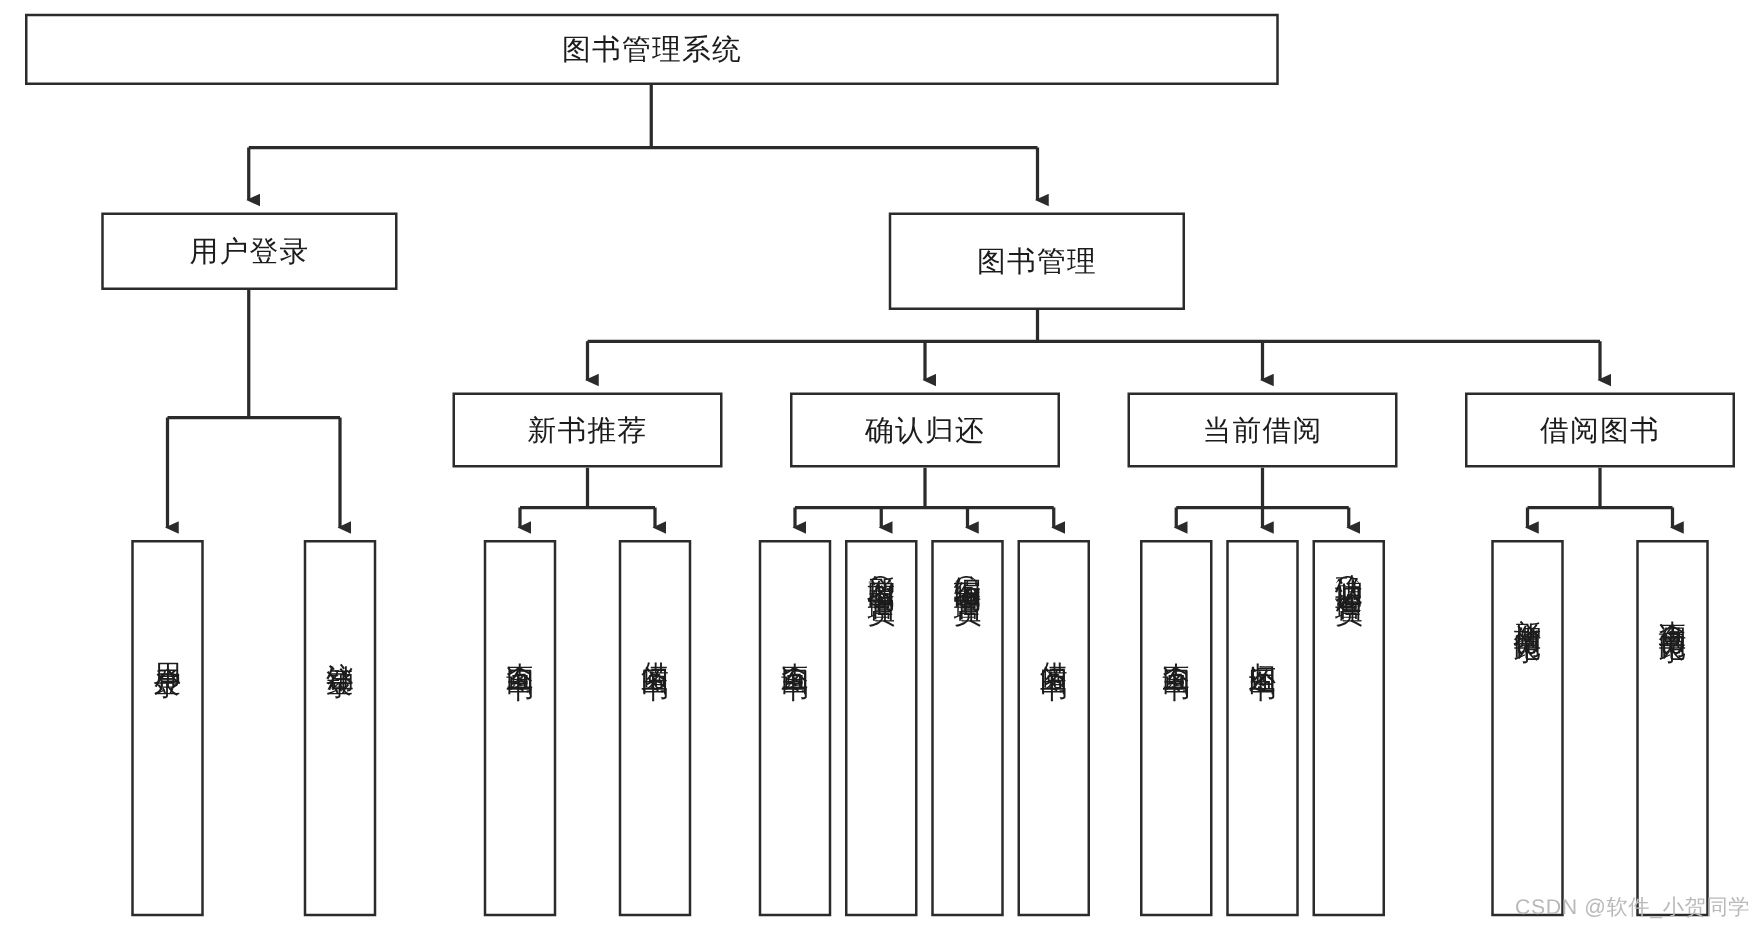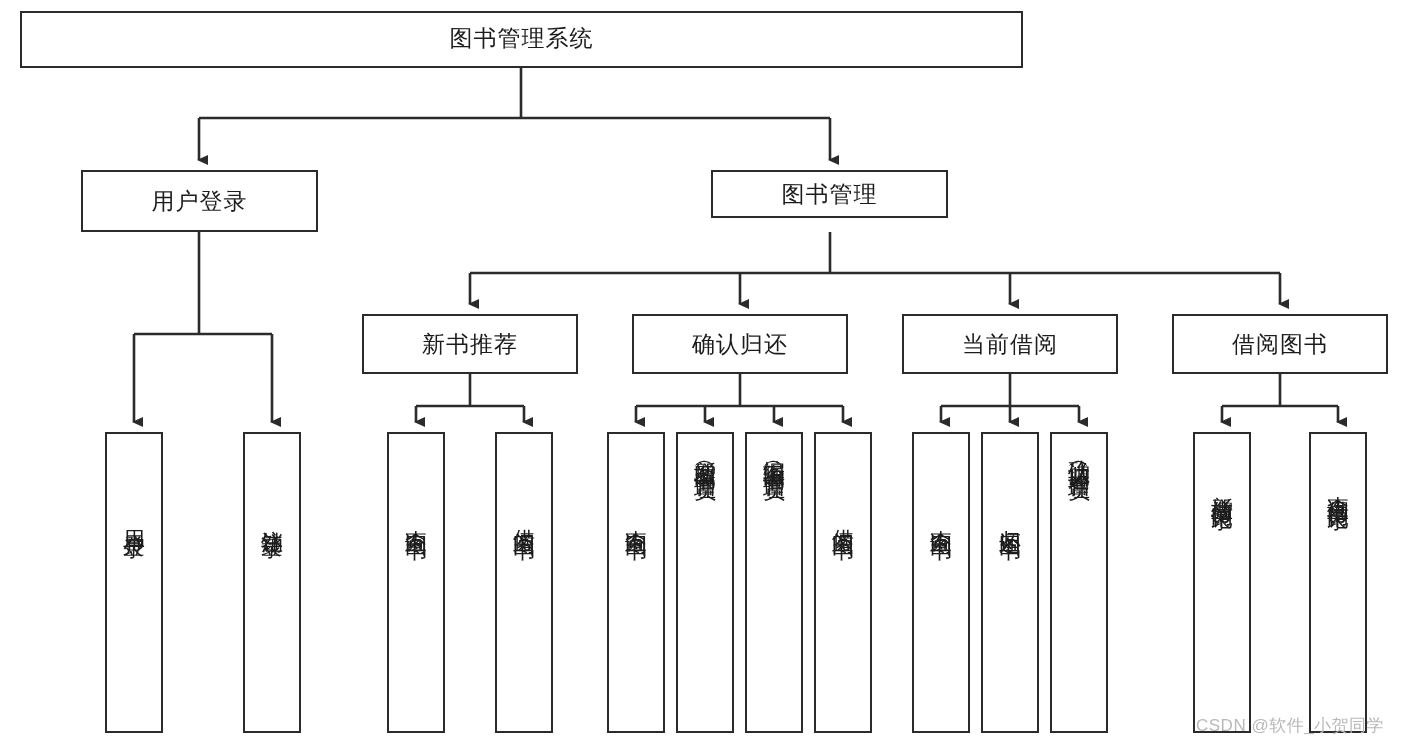--- a/index.html
+++ b/index.html
@@ -63,20 +63,21 @@
   }
   .watermark{
     position:absolute;
     left:1196px;
     top:714px;
     font-size:17px;
     color:#b9b9b9;
     letter-spacing:0.5px;
     white-space:nowrap;
     user-select:none;
+    padding-left:16px;
   }
 </style>
 </head>
 <body>
 
 <div id="canvas">
 
   <svg class="edges" viewBox="0 0 1405 747">
     <defs>
       <marker id="arrow" markerWidth="12" markerHeight="12" refX="5" refY="9" orient="auto" markerUnits="userSpaceOnUse">
@@ -120,28 +121,28 @@
       <path d="M1010,406 L1010,422" marker-end="url(#arrow)"></path>
       <path d="M1079,406 L1079,422" marker-end="url(#arrow)"></path>
 
       <path d="M1280,374 L1280,406"></path>
       <path d="M1222,406 L1338,406"></path>
       <path d="M1222,406 L1222,422" marker-end="url(#arrow)"></path>
       <path d="M1338,406 L1338,422" marker-end="url(#arrow)"></path>
     </g>
   </svg>
 
-  <div class="node" style="left:20px;top:11px;width:1003px;height:57px;font-family:Liberation Serif, serif;">
+  <div class="node" style="left:20px;top:11px;width:1003px;height:57px;">
     <span class="lbl">图书管理系统</span>
   </div>
 
   <div class="node" style="left:81px;top:170px;width:237px;height:62px;">
     <span class="lbl">用户登录</span>
   </div>
-  <div class="node" style="left:711px;top:170px;width:237px;height:48px;">
+  <div class="node" style="left:711px;top:170px;width:237px;height:78px;">
     <span class="lbl">图书管理</span>
   </div>
 
   <div class="node" style="left:362px;top:314px;width:216px;height:60px;">
     <span class="lbl">新书推荐</span>
   </div>
   <div class="node" style="left:632px;top:314px;width:216px;height:60px;">
     <span class="lbl">确认归还</span>
   </div>
   <div class="node" style="left:902px;top:314px;width:216px;height:60px;">

